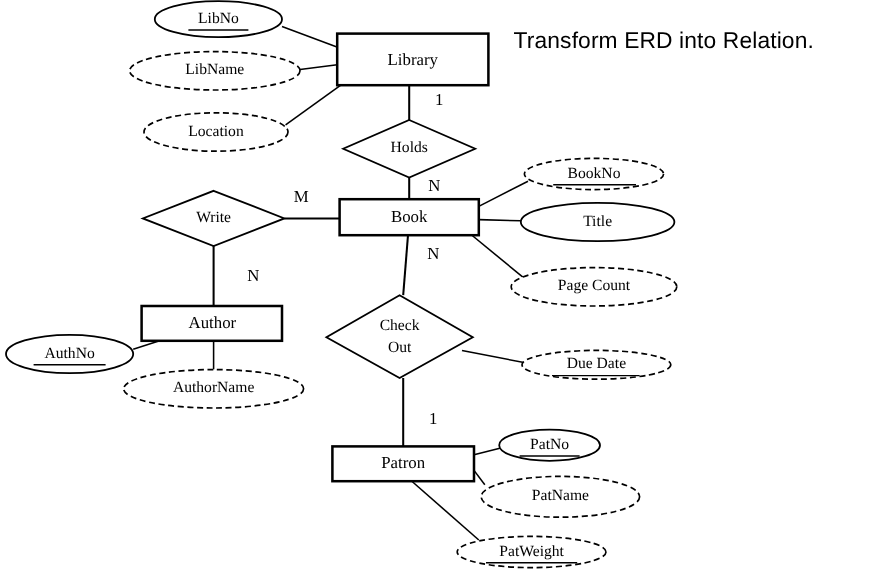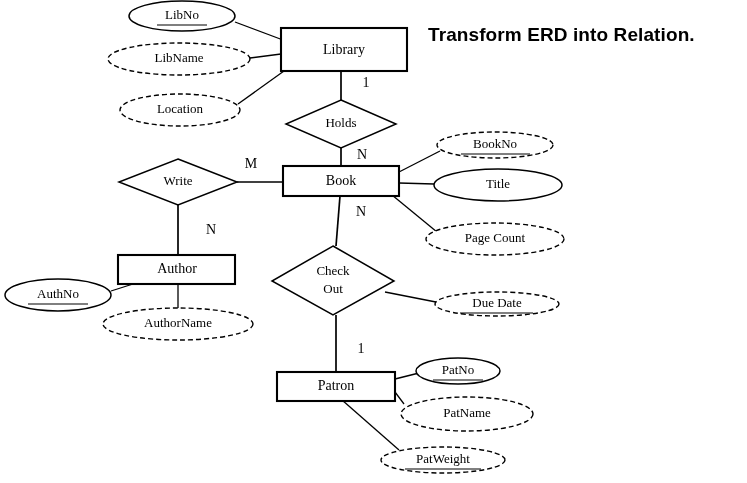--- a/index.html
+++ b/index.html
@@ -60,21 +60,21 @@
   .underline-rule {
     stroke: #000000;
     stroke-width: 1.2px;
   }
   #title {
     position: absolute;
     left: 428px;
     top: 24px;
     font-family: "Liberation Sans", "DejaVu Sans", sans-serif;
     font-size: 19px;
-    font-weight: bold;
+    font-weight: normal;
     color: #000000;
     white-space: nowrap;
     letter-spacing: 0.1px;
   }
 </style>
 </head>
 <body>
 
 <div id="canvas">
 

